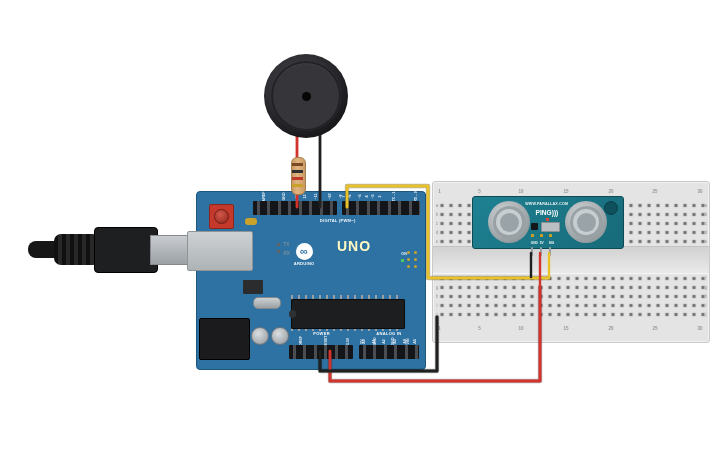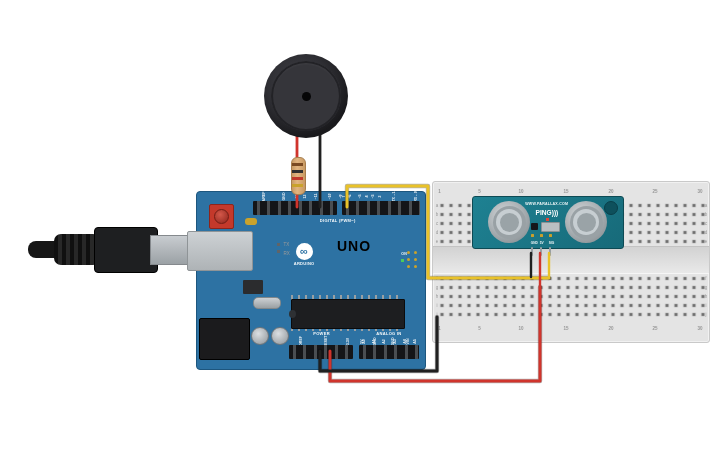--- a/index.html
+++ b/index.html
@@ -90,21 +90,21 @@
         <span>RX</span>
       </div>
 
     <div class="abs" style="left:98.5px;top:50.5px;width:17px;height:17px;border-radius:50%;background:#ffffff;
                 display:flex;align-items:center;justify-content:center;">
       <span style="color:#2d72a3;font-size:11px;font-weight:bold;line-height:11px;">∞</span>
     </div>
     <div class="cpt" style="left:107px;top:72px;">
       <span class="s45">ARDUINO</span>
     </div>
-    <div class="abs" style="left:140px;top:46px;font-size:14px;font-weight:bold;color:#000000;letter-spacing:1px;">UNO</div>
+    <div class="abs" style="left:140px;top:46px;font-size:14px;font-weight:bold;color:#fef9c3;letter-spacing:1px;">UNO</div>
 
     <div class="cpt" style="left:207px;top:62px;">
       <span class="s40">ON</span>
     </div>
     <div class="abs" style="left:204px;top:67px;width:3px;height:3px;background:#4ccb5a;"></div>
     <div class="icsp" style="left:208px;top:57px;">
       <i></i>
         <i></i>
         <i></i>
         <i></i>

